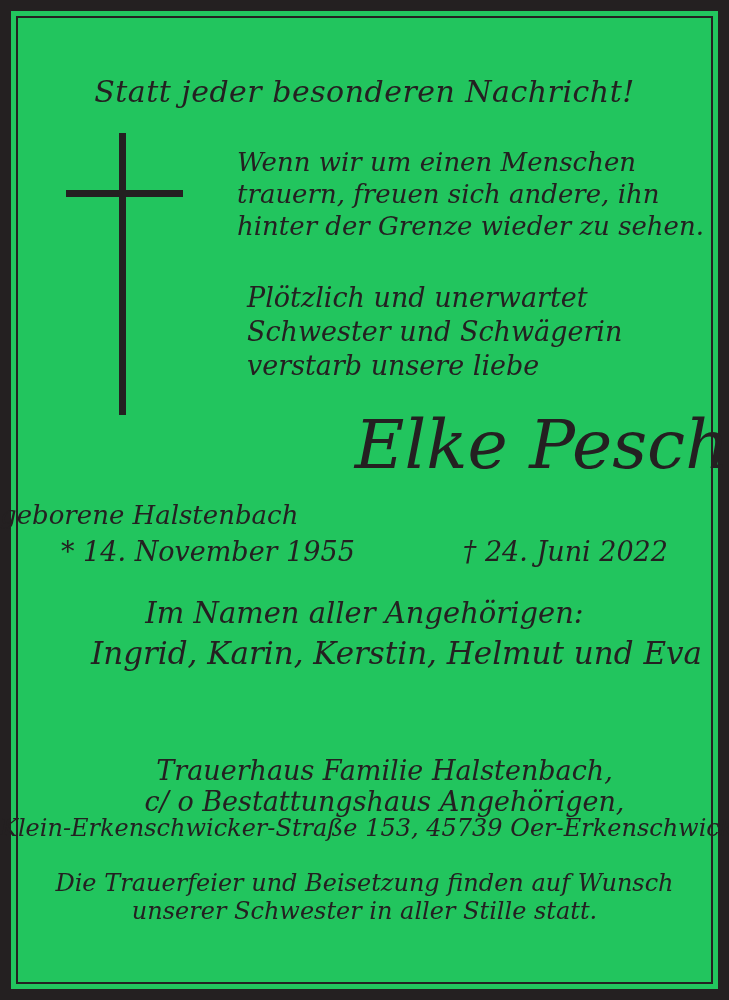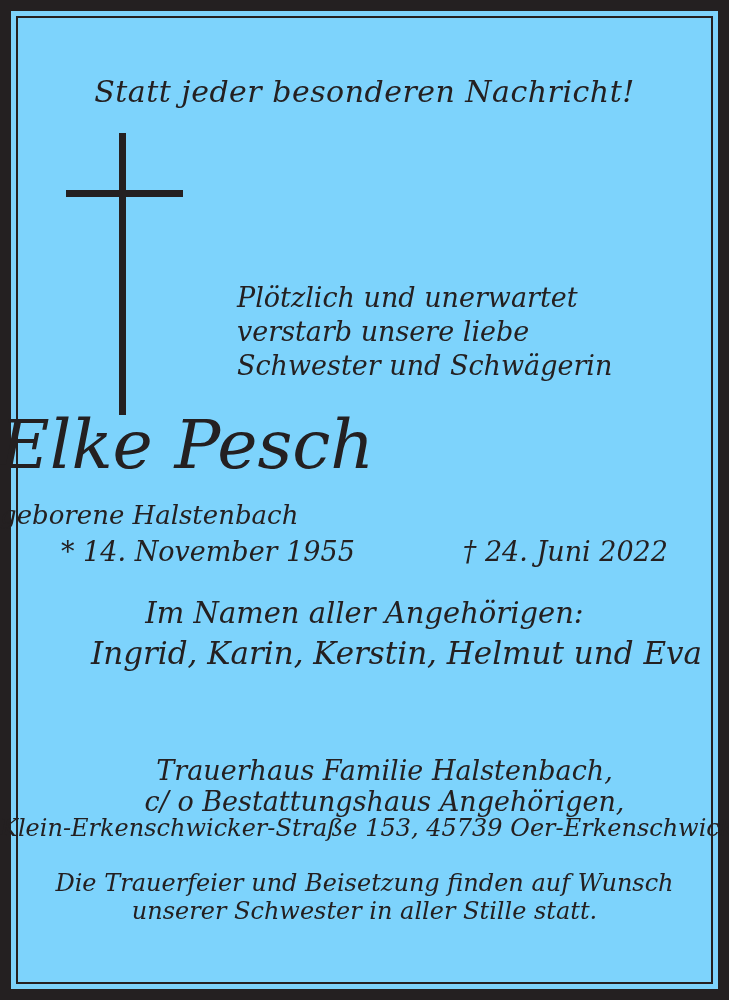--- a/index.html
+++ b/index.html
@@ -4,21 +4,21 @@
 <style>
   html, body {
     margin: 0;
     padding: 0;
     background: #ffffff;
   }
   .page {
     position: relative;
     width: 729px;
     height: 1000px;
-    background: #7dd3fc;
+    background: #22c55e;
     overflow: hidden;
     font-family: "DejaVu Serif", "Liberation Serif", serif;
     font-style: italic;
     color: #242021;
   }
   .outer-frame {
     position: absolute;
     inset: 0;
     border: 11px solid #242021;
     box-sizing: border-box;
@@ -70,32 +70,32 @@
   .quote {
     position: absolute;
     left: 237px;
     top: 146px;
     font-size: 26px;
     line-height: 32px;
     white-space: nowrap;
   }
   .announcement {
     position: absolute;
-    left: 237px;
+    left: 247px;
     top: 281px;
     font-size: 27px;
     line-height: 34px;
     white-space: nowrap;
   }
   .deceased-name {
     position: absolute;
     top: 411px;
     left: 0;
     width: 100%;
-    text-align: left;
+    text-align: right;
     font-size: 68px;
     line-height: 1;
   }
   .maiden-name {
     position: absolute;
     top: 501px;
     left: 0;
     width: 100%;
     text-align: left;
     font-size: 26px;
@@ -172,25 +172,30 @@
   <div class="outer-frame"></div>
   <div class="inner-frame"></div>
 
   <div class="opening">Statt jeder besonderen Nachricht!</div>
 
   <div class="cross">
     <div class="cross-v"></div>
     <div class="cross-h"></div>
   </div>
 
+  <div class="quote">
+    <div>Wenn wir um einen Menschen</div>
+    <div>trauern, freuen sich andere, ihn</div>
+    <div>hinter der Grenze wieder zu sehen.</div>
+  </div>
 
   <div class="announcement">
     <div>Plötzlich und unerwartet</div>
+    <div>Schwester und Schwägerin</div>
     <div>verstarb unsere liebe</div>
-    <div>Schwester und Schwägerin</div>
   </div>
 
   <div class="deceased-name">Elke Pesch</div>
 
   <div class="maiden-name">geborene Halstenbach</div>
 
   <div class="dates">
     <span>* 14. November 1955</span>
     <span>† 24. Juni 2022</span>
   </div>

